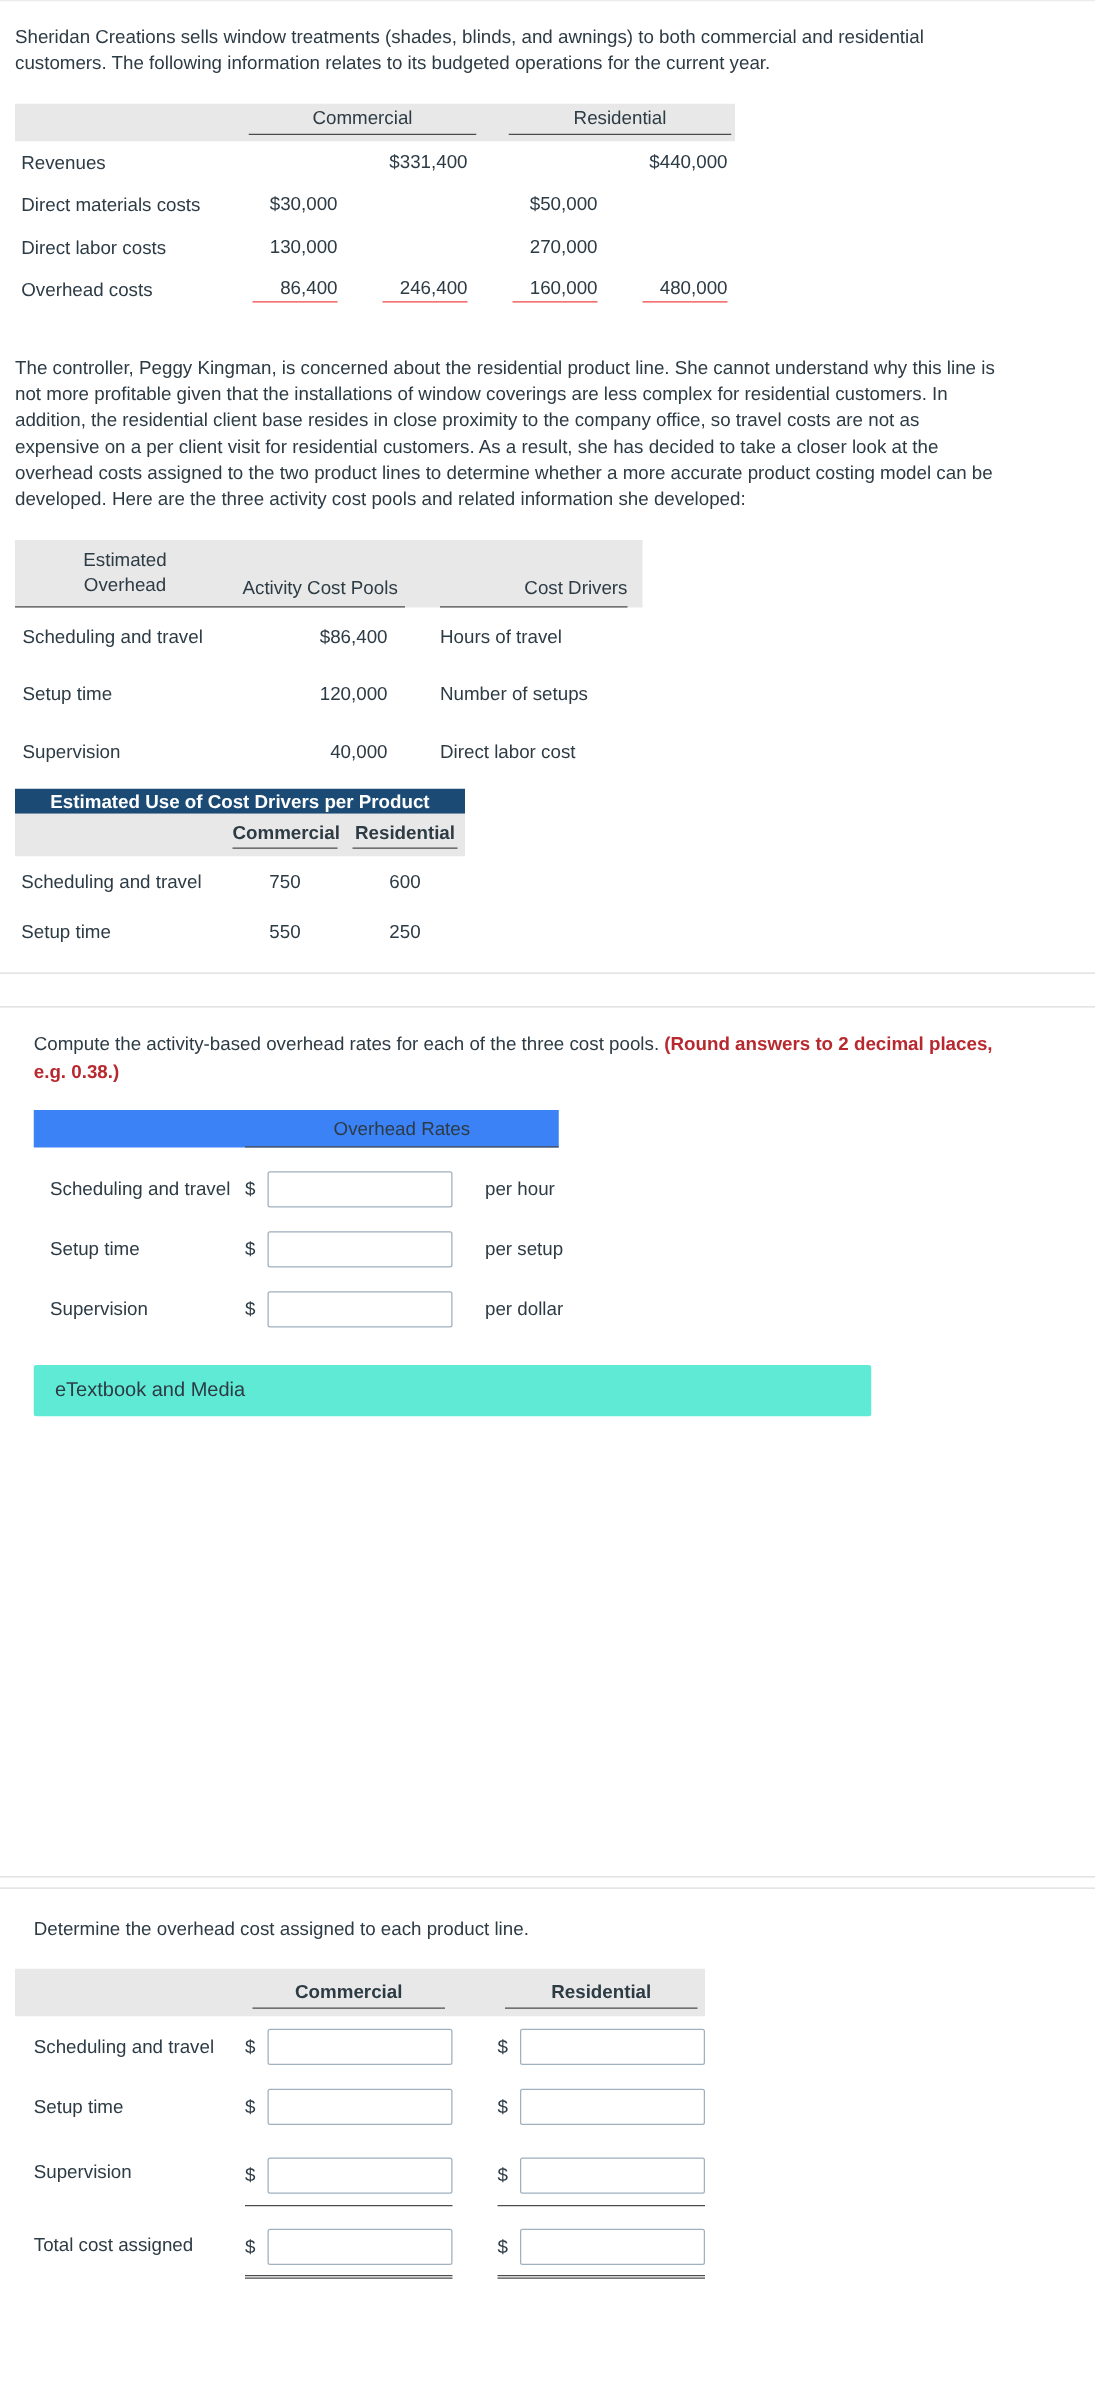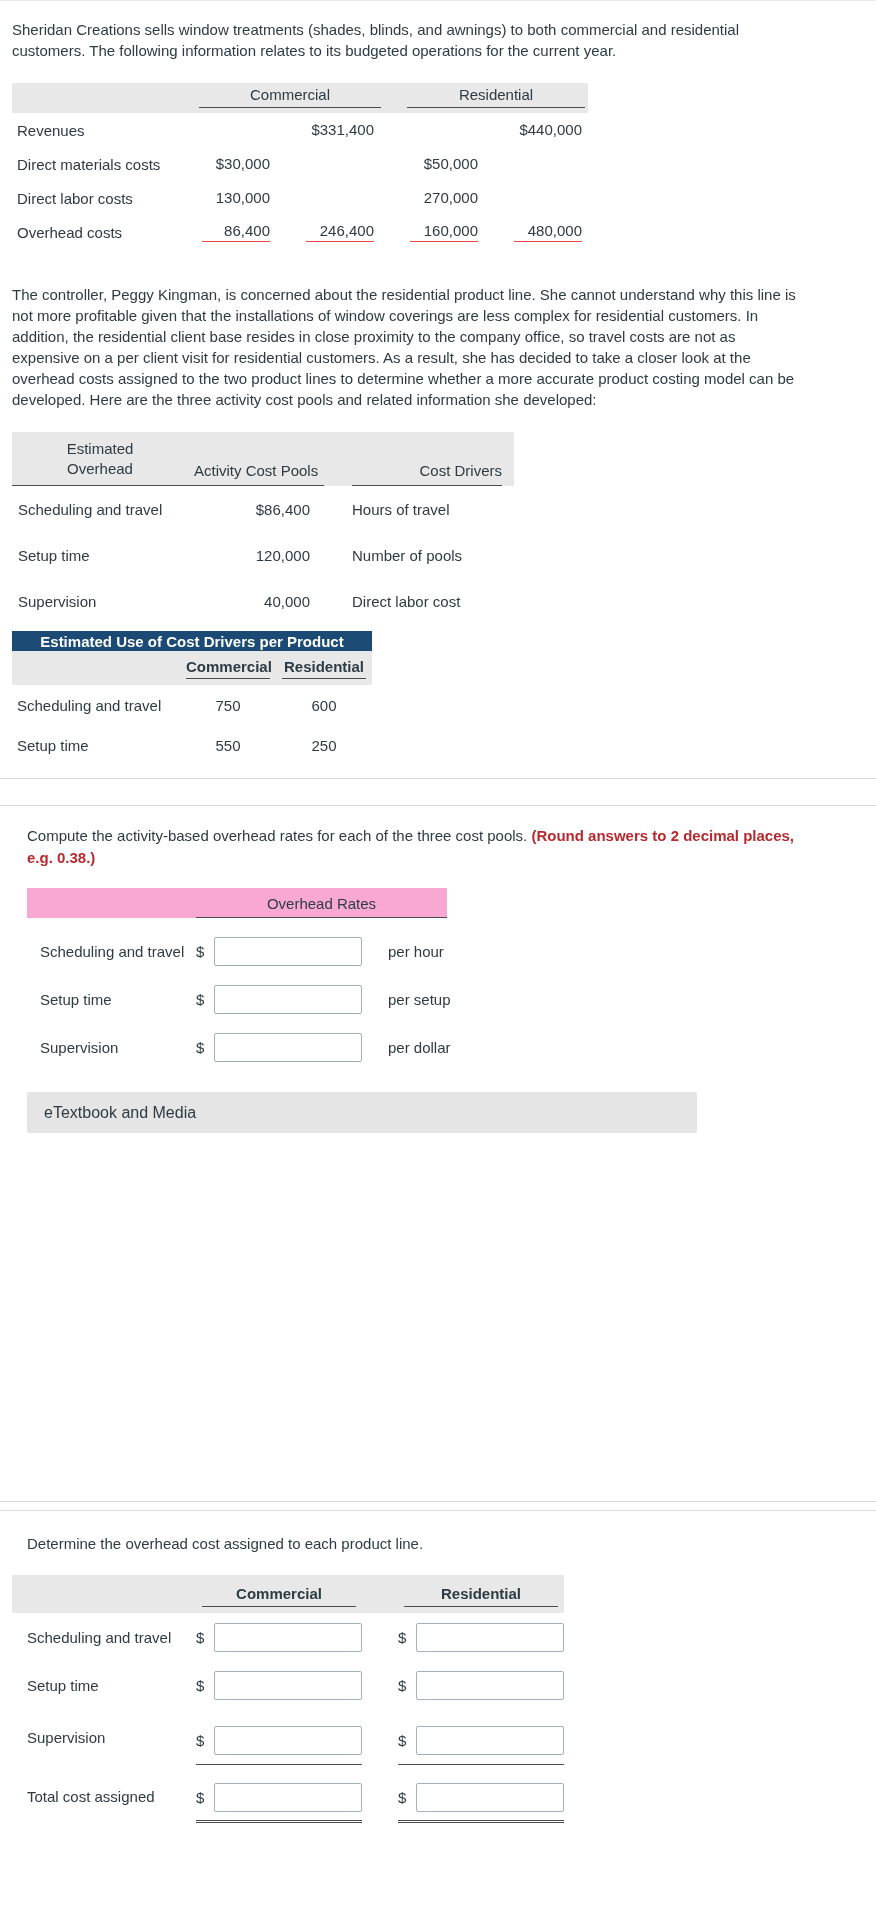--- a/index.html
+++ b/index.html
@@ -58,35 +58,35 @@
   .hr-a1 { margin-top:13px; }
   .hr-a2 { margin-top:26px; }
   .hr-b1 { margin-top:0; }
   .hr-b2 { margin-top:8px; }
   .big-spacer { height:368px; }
 
   
   .q-text { margin:19px 12px 0 27px; line-height:22px; max-width:795px; }
   .q-red { color:#b8292f; font-weight:bold; }
 
-  .r-band { margin:19px 0 0 27px; width:420px; height:30px; background:#f9a8d4;
+  .r-band { margin:19px 0 0 27px; width:420px; height:30px; background:#3b82f6;
             display:grid; grid-template-columns:169px 1fr; }
   .r-band-head { display:flex; align-items:flex-end; justify-content:center;
                  border-bottom:1px solid #4c4c4c; padding-bottom:5px; }
   .r-rows { margin-top:9px; }
   .r-row { margin-left:27px; display:grid; grid-template-columns:169px 18px 148px 1fr;
            height:48px; align-items:center; }
   .r-label { padding-left:13px; }
   .r-suffix { padding-left:26px; }
 
   input.txt { width:148px; height:29px; border:1px solid #9fb0be; border-radius:2px;
               background:#ffffff; font:inherit; color:#2d3b45; padding:0 6px; }
 
   
-  .etb { margin:21px 0 0 27px; width:670px; height:41px; background:#e5e5e5; border-radius:2px;
+  .etb { margin:21px 0 0 27px; width:670px; height:41px; background:#5eead4; border-radius:2px;
          display:flex; align-items:center; padding-left:17px; font-size:16px; cursor:pointer; }
 
   
   .q2-text { margin:22px 12px 0 27px; line-height:21px; max-width:795px; }
   .q2-band { margin:21px 0 0 12px; width:552px; height:38px; background:#e8e8e8;
              display:grid; grid-template-columns:184px 166px 36px 166px; }
   .q2-col { display:flex; flex-direction:column; justify-content:flex-end; }
   .q2-col-inner { font-weight:bold; text-align:center; border-bottom:1px solid #4c4c4c;
                   padding-bottom:4px; margin:0 6px 6px 6px; }
   .q2-row { margin-left:12px; display:grid; grid-template-columns:184px 166px 36px 166px;
@@ -175,21 +175,21 @@
   <div class="p-row">
     <div class="p-label">Scheduling and travel</div>
     <div class="p-num">$86,400</div>
     <div></div>
     <div class="p-driver">Hours of travel</div>
   </div>
   <div class="p-row">
     <div class="p-label">Setup time</div>
     <div class="p-num">120,000</div>
     <div></div>
-    <div class="p-driver">Number of pools</div>
+    <div class="p-driver">Number of setups</div>
   </div>
   <div class="p-row">
     <div class="p-label">Supervision</div>
     <div class="p-num">40,000</div>
     <div></div>
     <div class="p-driver">Direct labor cost</div>
   </div>
 </div>
 
 <div class="d-head">Estimated Use of Cost Drivers per Product</div>

